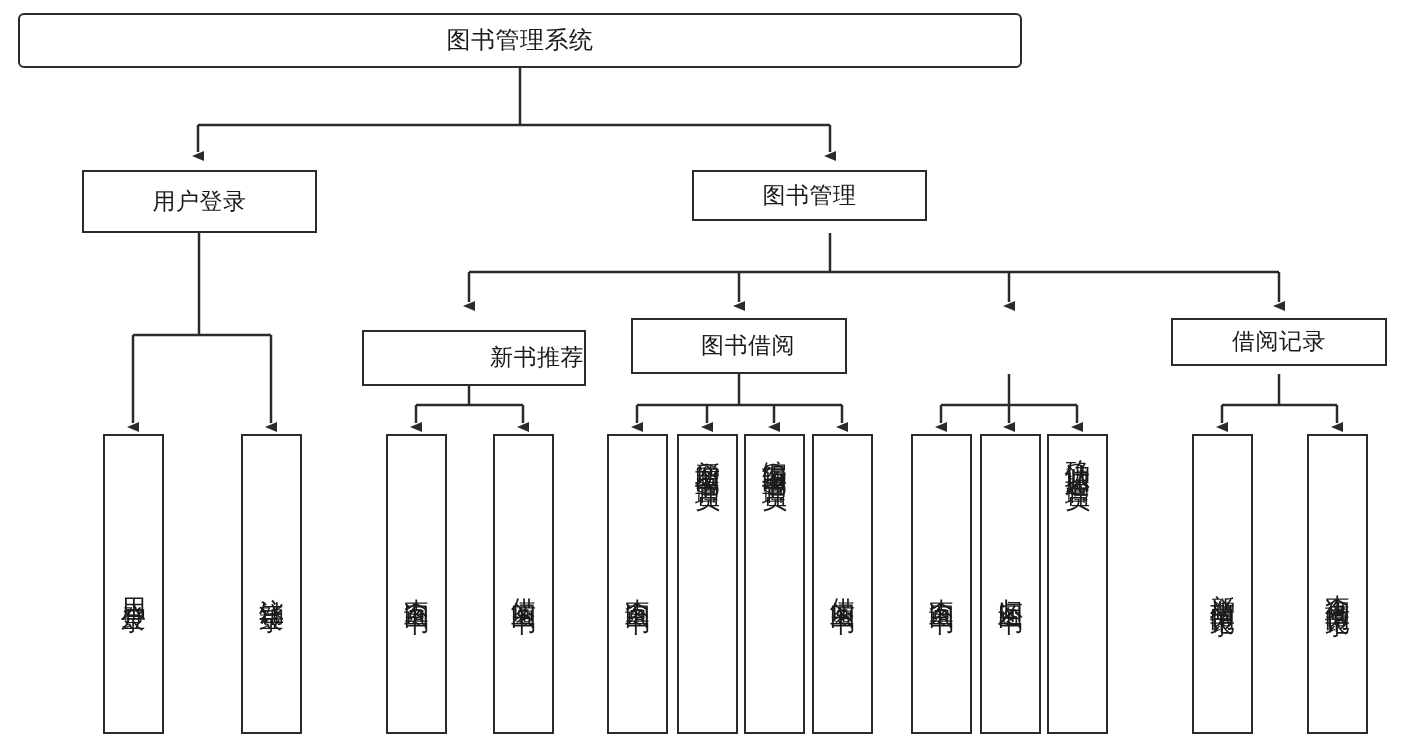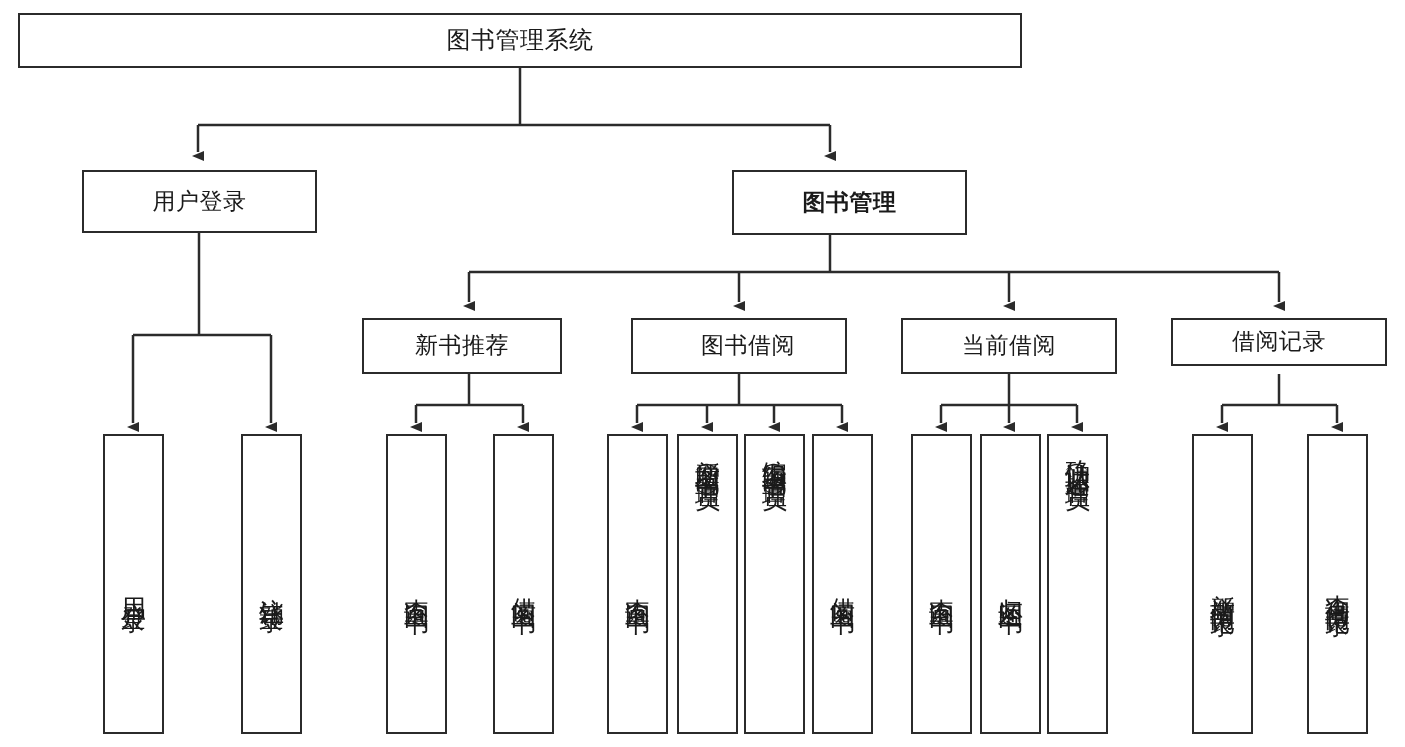--- a/index.html
+++ b/index.html
@@ -125,40 +125,37 @@
       <path d="M1009,405 L1009,423" marker-end="url(#arrow)"></path>
       <path d="M1077,405 L1077,423" marker-end="url(#arrow)"></path>
 
       <path d="M1279,374 L1279,405"></path>
       <path d="M1222,405 L1337,405"></path>
       <path d="M1222,405 L1222,423" marker-end="url(#arrow)"></path>
       <path d="M1337,405 L1337,423" marker-end="url(#arrow)"></path>
     </g>
   </svg>
 
-  <div class="node horizontal root" style="left:18px; top:13px; width:1004px; height:55px;">
+  <div class="node horizontal root" style="left:18px; top:13px; width:1004px; height:55px;border-radius:6px;">
     <span class="node-label">图书管理系统</span>
   </div>
 
   <div class="node horizontal" style="left:82px; top:170px; width:235px; height:63px;">
     <span class="node-label">用户登录</span>
   </div>
-  <div class="node horizontal" style="left:732px; top:170px; width:235px; height:65px;font-weight:bold;">
+  <div class="node horizontal" style="left:692px; top:170px; width:235px; height:51px;">
     <span class="node-label">图书管理</span>
   </div>
 
-  <div class="node horizontal" style="left:362px; top:318px; width:200px; height:56px;">
+  <div class="node horizontal" style="left:362px; top:330px; width:224px; height:56px;justify-content:flex-end;">
     <span class="node-label">新书推荐</span>
   </div>
   <div class="node horizontal" style="left:631px; top:318px; width:216px; height:56px;padding-left:18px;">
     <span class="node-label">图书借阅</span>
   </div>
-  <div class="node horizontal" style="left:901px; top:318px; width:216px; height:56px;">
-    <span class="node-label">当前借阅</span>
-  </div>
   <div class="node horizontal" style="left:1171px; top:318px; width:216px; height:48px;">
     <span class="node-label">借阅记录</span>
   </div>
 
   <div class="node vertical center" style="left:103px; top:434px; width:61px; height:300px;">
     <span class="node-label">用户登录</span>
   </div>
   <div class="node vertical center" style="left:241px; top:434px; width:61px; height:300px;">
     <span class="node-label">注销登录</span>
   </div>

